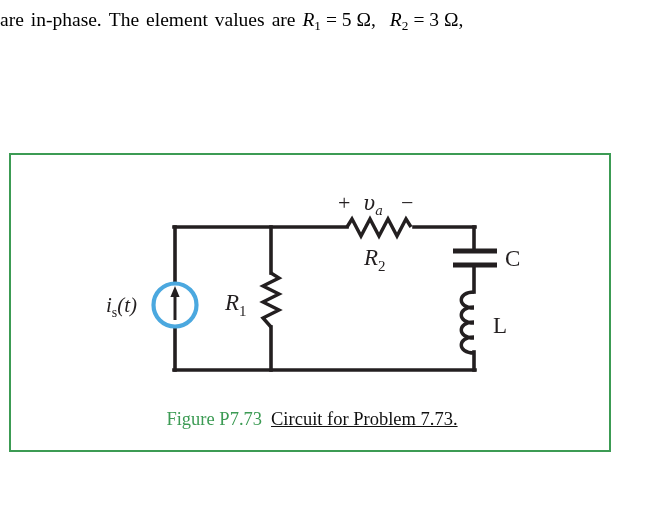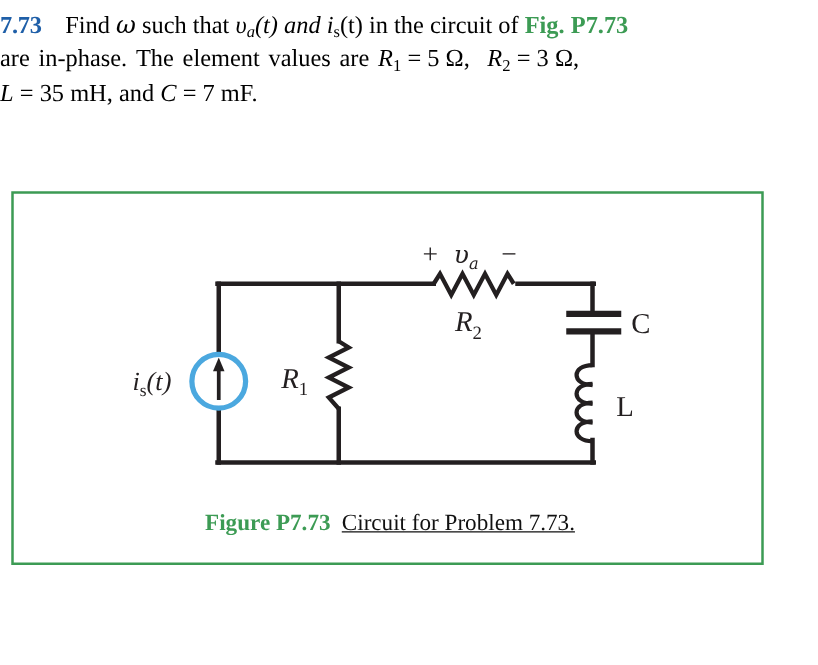--- a/index.html
+++ b/index.html
@@ -77,44 +77,37 @@
     position: absolute;
     left: 0px;
     top: 254px;
     width: 602px;
     text-align: center;
     font-size: 18.5px;
     white-space: nowrap;
   }
   #figure-caption .cap-label {
     color: #3c9b54;
-    font-weight: bold;
+    font-weight: normal;
   }
   #figure-caption .cap-text {
     color: #111111;
     text-decoration: underline;
   }
 </style>
 </head>
 <body>
 
 <div id="problem-statement">
 
-  <div class="stmt-line">
-    <span class="prob-num">7.73</span><span class="sp-lg"></span>
-    <span>Find </span><span class="omega-var">ω</span><span> such that </span><span class="ital">υ</span><span class="sub">a</span><span class="ital">(t) and </span><span class="ital">i</span><span class="sub-up">s</span><span>(t) in the circuit of </span><span class="figref">Fig. P7.73</span>
-  </div>
 
   <div class="stmt-line">
     <span>are</span><span class="just-gap"></span><span>in-phase.</span><span class="just-gap"></span><span>The</span><span class="just-gap"></span><span>element</span><span class="just-gap"></span><span>values</span><span class="just-gap"></span><span>are</span><span class="just-gap"></span><span class="ital">R</span><span class="sub-up">1</span><span class="sp-sm"></span><span>= 5 Ω,</span><span class="sp-lg"></span><span class="ital">R</span><span class="sub-up">2</span><span class="sp-sm"></span><span>= 3 Ω,</span>
   </div>
 
-  <div class="stmt-line">
-    <span class="ital">L</span><span class="sp-sm"></span><span>= 35 mH, and </span><span class="ital">C</span><span class="sp-sm"></span><span>= 7 mF.</span>
-  </div>
 
 </div>
 
 <div id="figure-box">
 
   <svg id="circuit-svg" width="598" height="250" viewBox="0 0 598 250">
 
     <g stroke="#231f20" stroke-width="3.6" fill="none" stroke-linecap="square">
 
       <line x1="163" y1="72" x2="336" y2="72"></line>

